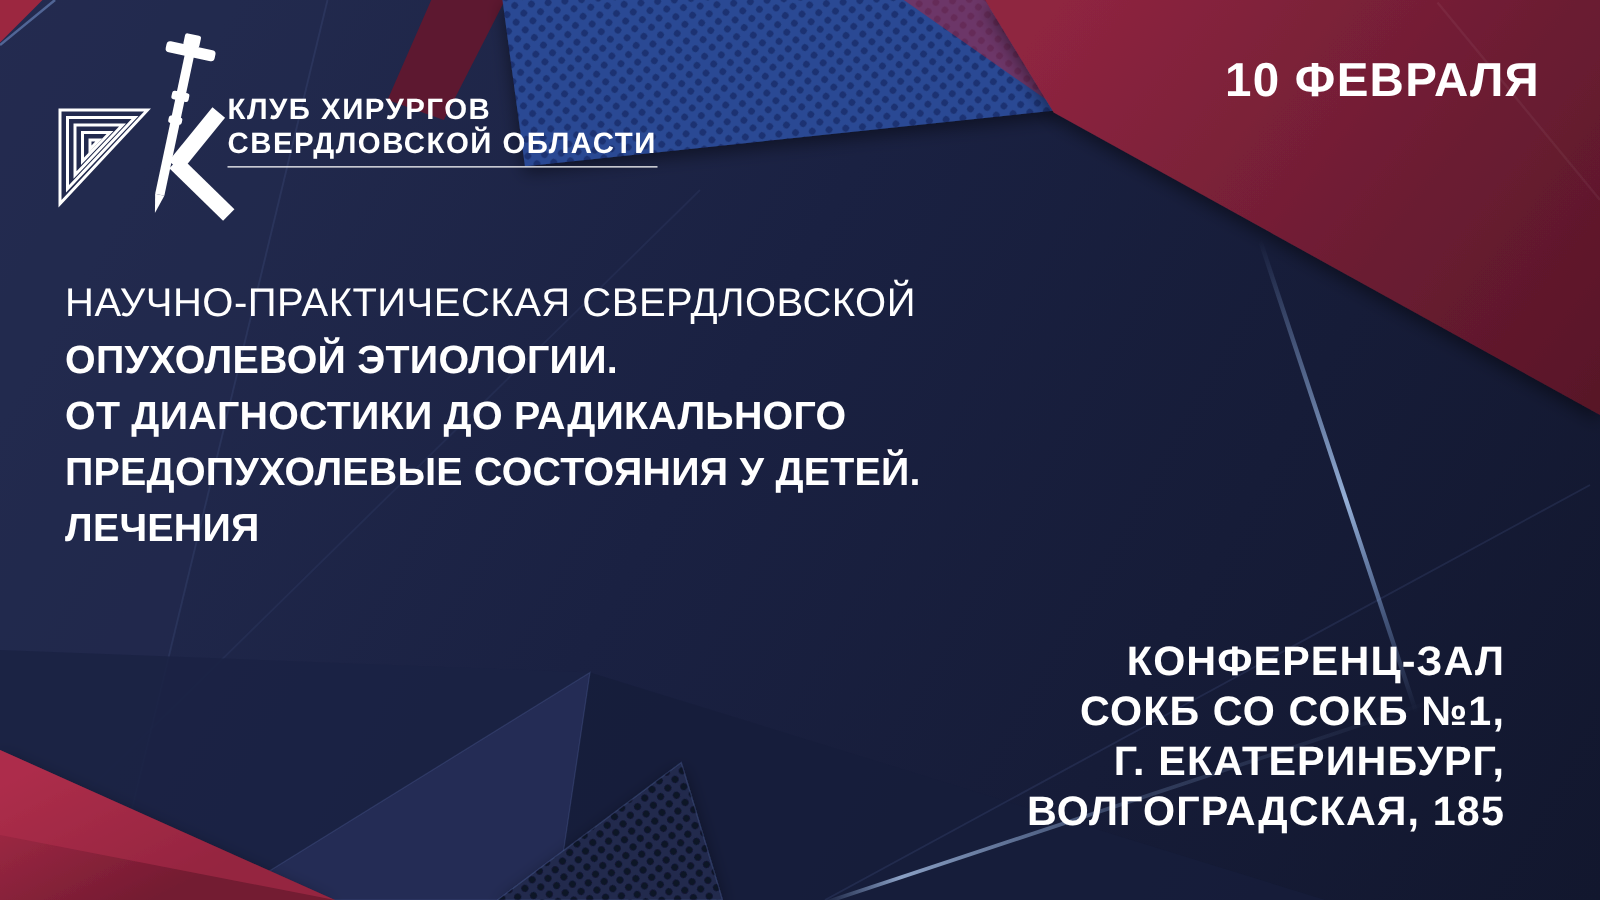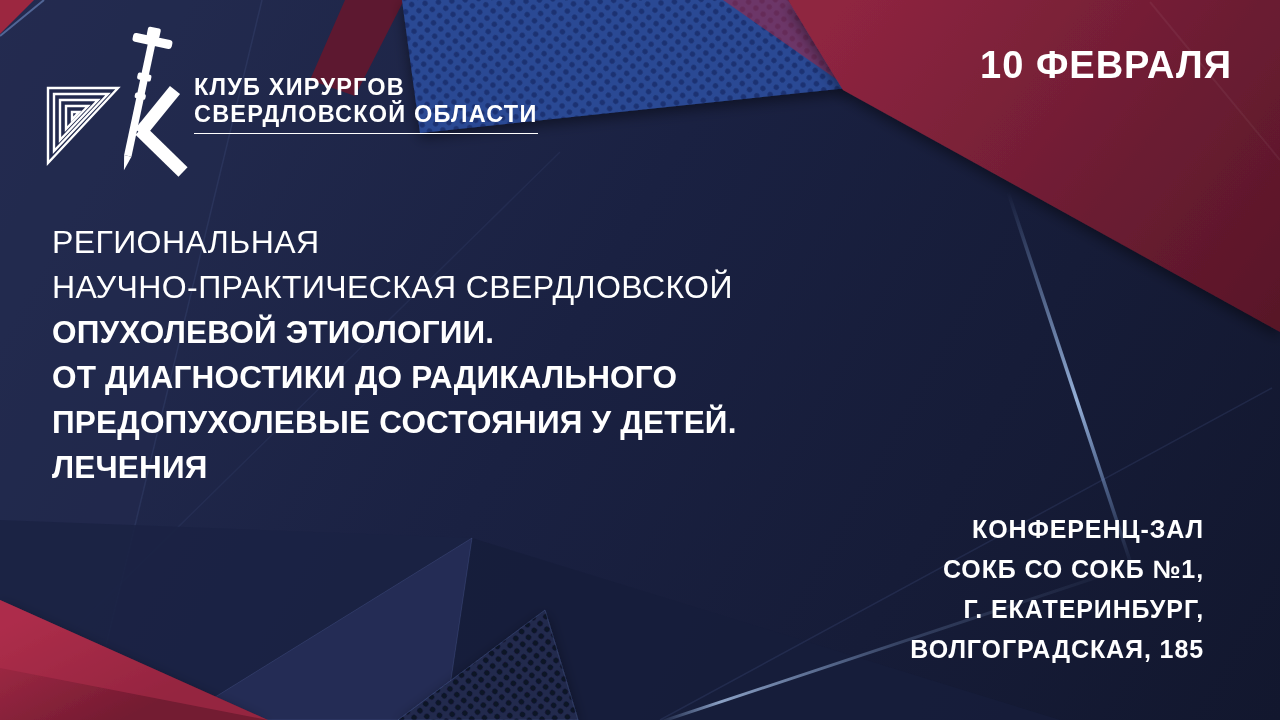--- a/index.html
+++ b/index.html
@@ -7,21 +7,21 @@
     position:relative;width:1280px;height:720px;overflow:hidden;
     font-family:"Liberation Sans","DejaVu Sans",sans-serif;
     color:var(--text,#fff);
   }
   .stage svg.bg{position:absolute;left:0;top:0;width:1280px;height:720px;display:block;}
 
   
   .logo{position:absolute;left:38px;top:22px;display:flex;}
   .logo-mark{position:absolute;left:0;top:0;width:150px;height:155px;}
   .logo-text{
-    position:absolute;left:156px;top:52px;width:480px;
+    position:absolute;left:144px;top:52px;width:480px;
     font-size:23.5px;font-weight:700;line-height:27px;letter-spacing:1.2px;
     white-space:nowrap;
   }
   .logo-text .u{display:inline-block;border-bottom:1.5px solid #fff;padding-bottom:5px;}
 
   
   .date{
     position:absolute;right:48px;top:44px;
     font-size:38px;font-weight:800;letter-spacing:1px;white-space:nowrap;
     text-align:right;
@@ -29,21 +29,21 @@
 
   
   .title-block{position:absolute;left:52px;top:220px;width:800px;}
   .subtitle{font-size:32px;font-weight:400;line-height:45px;letter-spacing:.4px;}
   .main-title{margin:0;font-size:31.5px;font-weight:800;line-height:45px;letter-spacing:.2px;}
   .title-block div{white-space:nowrap;}
 
   
   .venue{
     position:absolute;right:76px;top:509px;text-align:right;
-    font-size:25px;font-weight:700;line-height:40px;letter-spacing:.9px;white-space:nowrap;
+    font-size:33px;font-weight:700;line-height:40px;letter-spacing:.9px;white-space:nowrap;
   }
 </style>
 </head>
 <body>
 
 <div class="stage">
 
   <svg class="bg" viewBox="0 0 1280 720" aria-hidden="true">
     <defs>
       <linearGradient id="gBase" gradientUnits="userSpaceOnUse" x1="0" y1="0" x2="1280" y2="720">
@@ -143,21 +143,20 @@
     <div class="logo-text">
       <div>КЛУБ ХИРУРГОВ</div>
       <div><span class="u">СВЕРДЛОВСКОЙ ОБЛАСТИ</span></div>
     </div>
   </header>
 
   <div class="date">10 ФЕВРАЛЯ</div>
 
   <main class="title-block">
     <div class="subtitle">
-      <div>РЕГИОНАЛЬНАЯ</div>
       <div>НАУЧНО-ПРАКТИЧЕСКАЯ СВЕРДЛОВСКОЙ</div>
     </div>
     <h1 class="main-title">
       <div>ОПУХОЛЕВОЙ ЭТИОЛОГИИ.</div>
       <div>ОТ ДИАГНОСТИКИ ДО РАДИКАЛЬНОГО</div>
       <div>ПРЕДОПУХОЛЕВЫЕ СОСТОЯНИЯ У ДЕТЕЙ.</div>
       <div>ЛЕЧЕНИЯ</div>
     </h1>
   </main>
 

